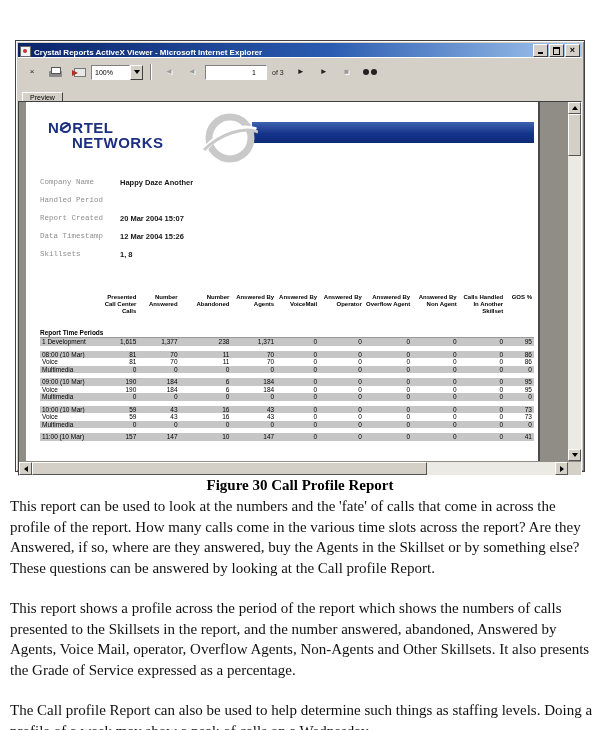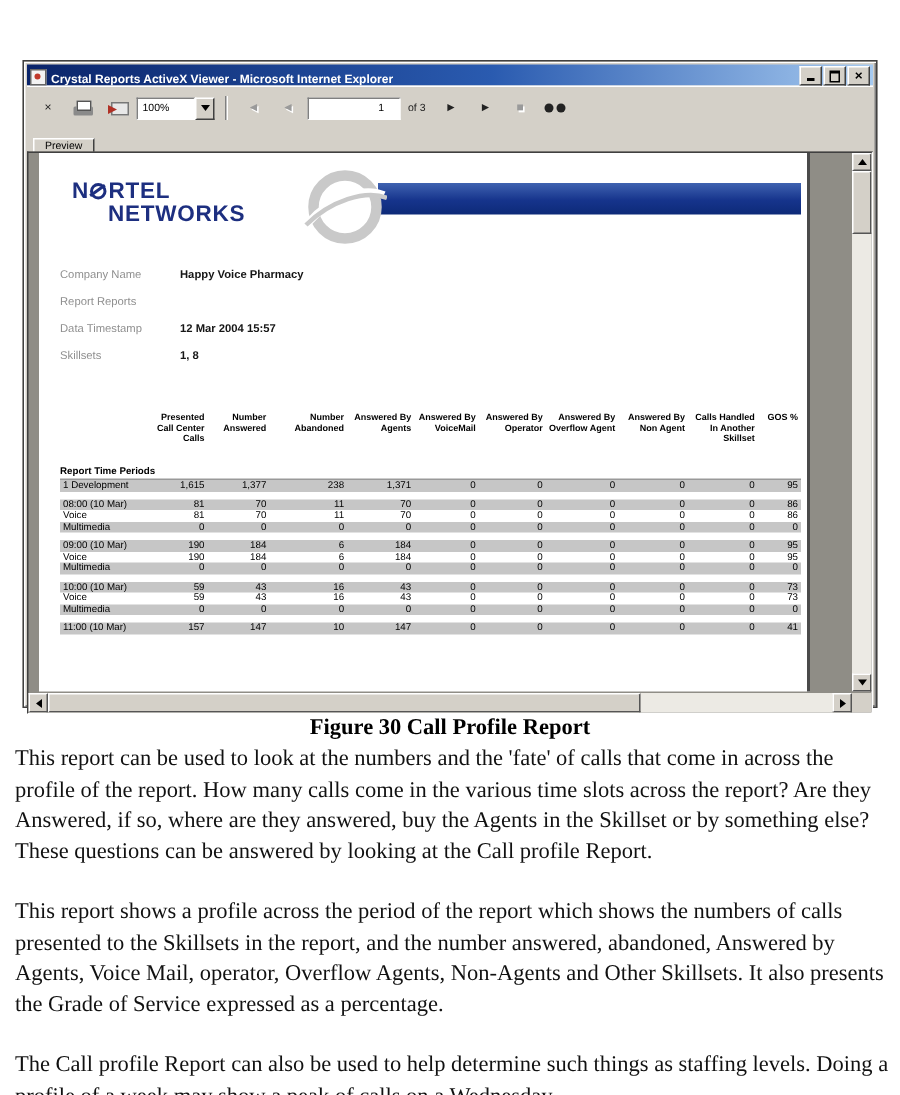--- a/index.html
+++ b/index.html
@@ -70,21 +70,21 @@
   .nortel{position:absolute;left:8px;top:7px;color:#1d2f80;z-index:3;}
   .nline1{font-size:15px;font-weight:bold;letter-spacing:0.5px;display:flex;align-items:center;}
   .globe-o{display:inline-block;width:11px;height:11px;border:2.5px solid #1d2f80;border-radius:50%;
            position:relative;margin:0 1px;box-sizing:border-box;}
   .globe-o::after{content:"";position:absolute;left:-3px;top:2px;width:12px;height:2px;background:#1d2f80;transform:rotate(-35deg);}
   .nline2{font-size:15px;font-weight:bold;letter-spacing:0.5px;margin-left:24px;margin-top:-2px;}
 
   
   .fields{margin:14px 0 0 14px;}
   .frow{display:flex;height:18px;}
-  .flabel{width:80px;color:#8f8f8f;font-size:7.5px;}
+  .flabel{width:80px;color:#8f8f8f;font-size:7.5px;font-family:Liberation Mono, monospace;}
   .fvalue{font-size:7.5px;font-weight:bold;color:#161616;}
 
   
   .rtable{margin:26px 4px 0 14px;}
   .thead{display:flex;font-weight:bold;font-size:6px;}
   .hcell{line-height:7px;text-align:right;padding:0 2px;box-sizing:border-box;}
   .section{font-weight:bold;font-size:6.5px;height:9px;line-height:9px;margin-top:13px;
            border-bottom:1px solid #999;}
   .trow{display:flex;height:7.5px;line-height:7.5px;font-size:6.5px;}
   .trow.shaded{background:#c6c6c6;}
@@ -205,28 +205,32 @@
               <span class="globe-o"></span>
               <span>RTEL</span>
           </div>
           <div class="nline2">NETWORKS</div>
         </div>
       </div>
 
       <div class="fields" id="fields">
           <div class="frow">
             <span class="flabel">Company Name</span>
-            <span class="fvalue">Happy Voice Pharmacy</span>
+            <span class="fvalue">Happy Daze Another</span>
           </div>
           <div class="frow">
-            <span class="flabel">Report Reports</span>
+            <span class="flabel">Handled Period</span>
+          </div>
+          <div class="frow">
+            <span class="flabel">Report Created</span>
+            <span class="fvalue">20 Mar 2004 15:07</span>
           </div>
           <div class="frow">
             <span class="flabel">Data Timestamp</span>
-            <span class="fvalue">12 Mar 2004 15:57</span>
+            <span class="fvalue">12 Mar 2004 15:26</span>
           </div>
           <div class="frow">
             <span class="flabel">Skillsets</span>
             <span class="fvalue">1, 8</span>
           </div>
         </div>
 
       <div class="rtable">
         <div class="thead" id="thead">
             <div class="hcell c0"></div>

